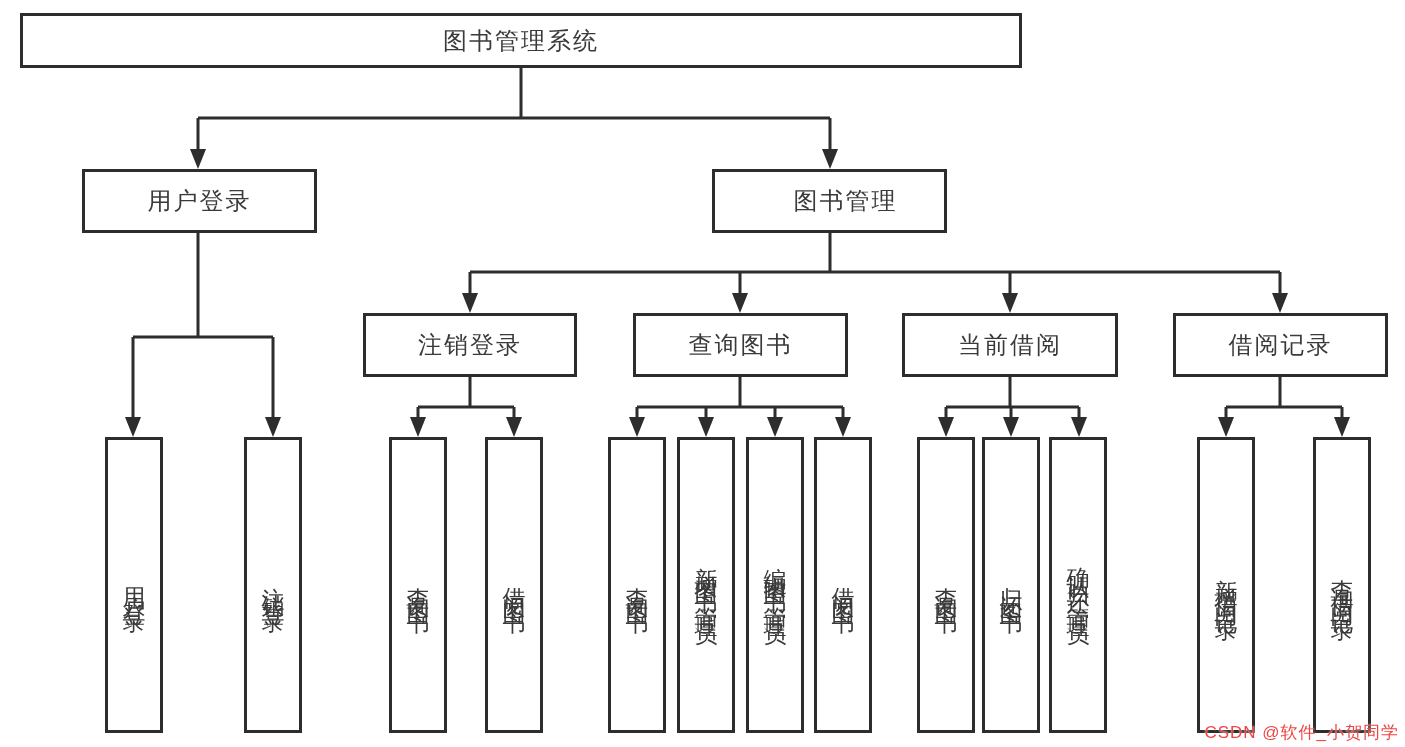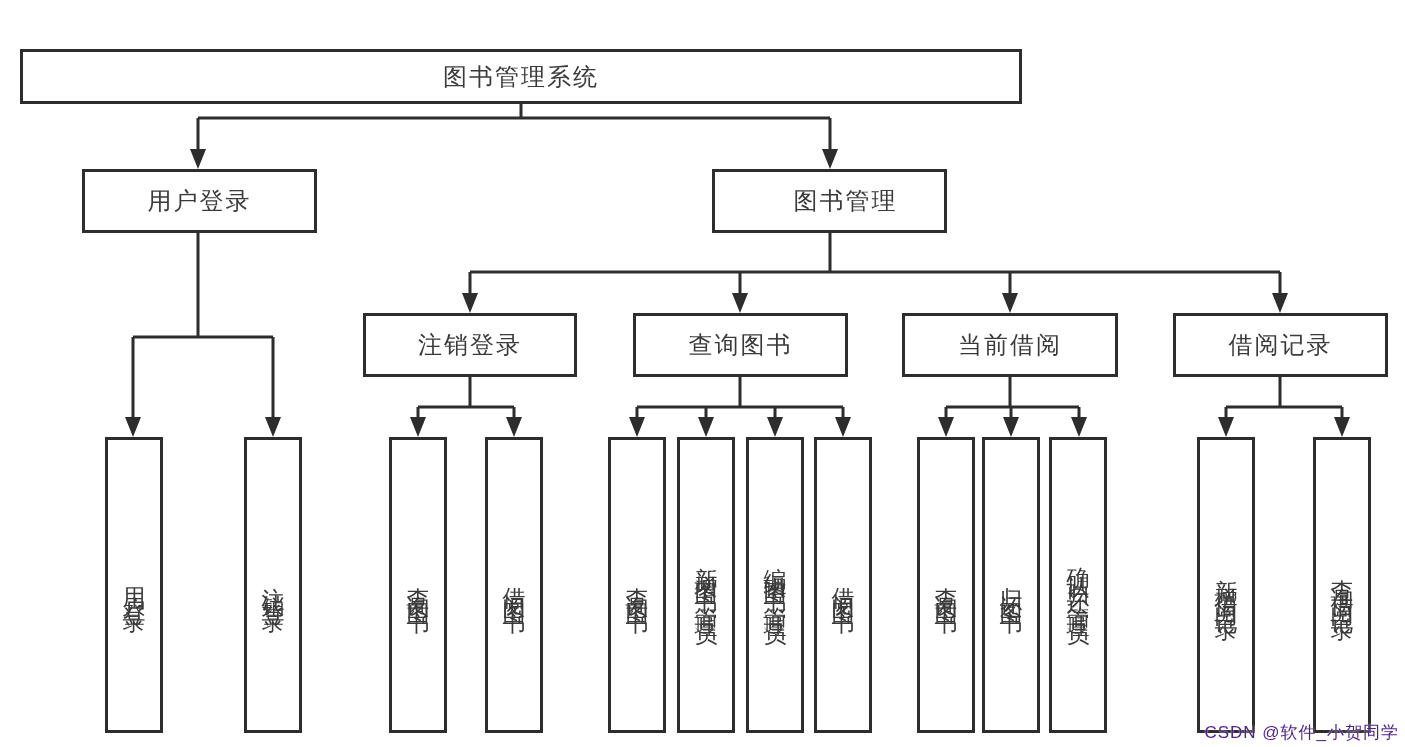--- a/index.html
+++ b/index.html
@@ -35,21 +35,21 @@
   .v-box {
     writing-mode: vertical-rl;
     font-size: 23px;
     letter-spacing: 8px;
     line-height: 1;
     top: 437px;
     width: 58px;
     height: 296px;
   }
   
-  .n-root            { left: 20px;   top: 13px;  width: 1002px; height: 55px; margin-top: 36px; }
+  .n-root            { left: 20px;   top: 13px;  width: 1002px; height: 55px; }
   .n-user-login      { left: 82px;   top: 169px; width: 235px;  height: 64px; }
   .n-book-mgmt       { left: 712px;  top: 169px; width: 235px;  height: 64px; padding-left: 32px; }
   .n-new-book        { left: 363px;  top: 313px; width: 214px;  height: 64px; }
   .n-book-borrow     { left: 633px;  top: 313px; width: 215px;  height: 64px; }
   .n-current-borrow  { left: 902px;  top: 313px; width: 216px;  height: 64px; }
   .n-borrow-record   { left: 1173px; top: 313px; width: 215px;  height: 64px; }
   .n-l-login         { left: 105px;  }
   .n-l-logout        { left: 244px;  }
   .n-l-nb-query      { left: 389px;  }
   .n-l-nb-borrow     { left: 485px;  }
@@ -60,21 +60,21 @@
   .n-l-cb-query      { left: 917px;  }
   .n-l-cb-return     { left: 982px;  }
   .n-l-cb-confirm    { left: 1049px; }
   .n-l-br-add        { left: 1197px; }
   .n-l-br-query      { left: 1313px; }
   #watermark {
     position: absolute;
     right: 6px;
     top: 721px;
     font-size: 17px;
-    color: #4c1d95;
+    color: #ef4444;
     letter-spacing: 1px;
     text-shadow: 0 0 2px #ffffff;
     white-space: nowrap;
   }
 </style>
 </head>
 <body>
 
 <div id="canvas">
 

